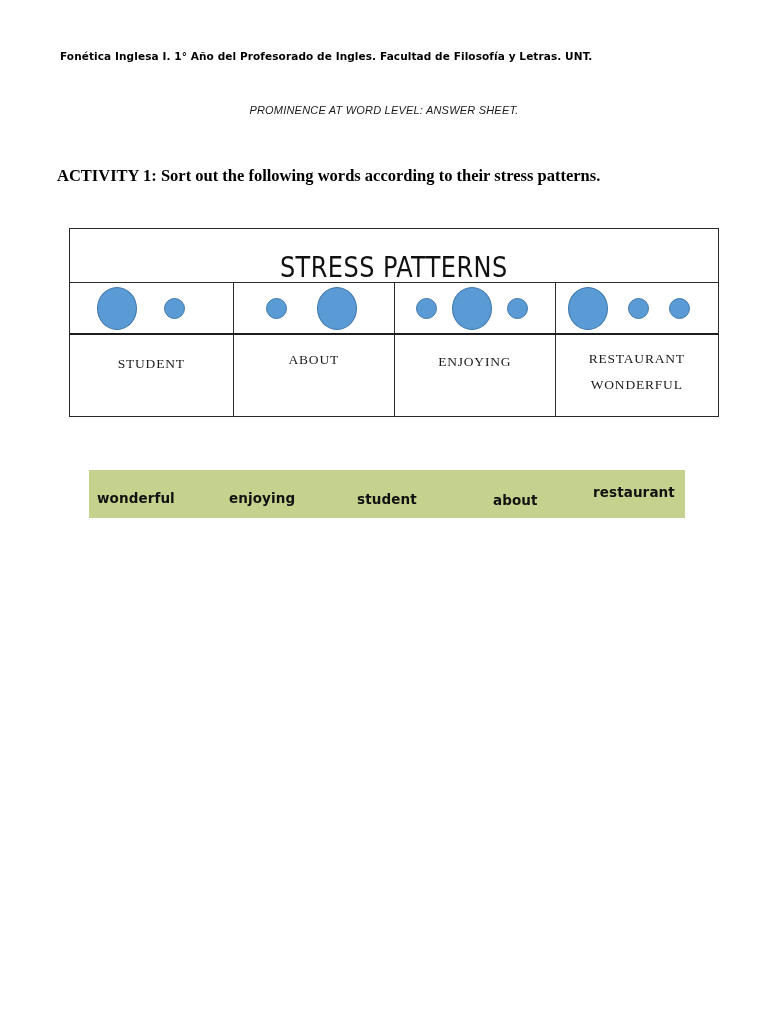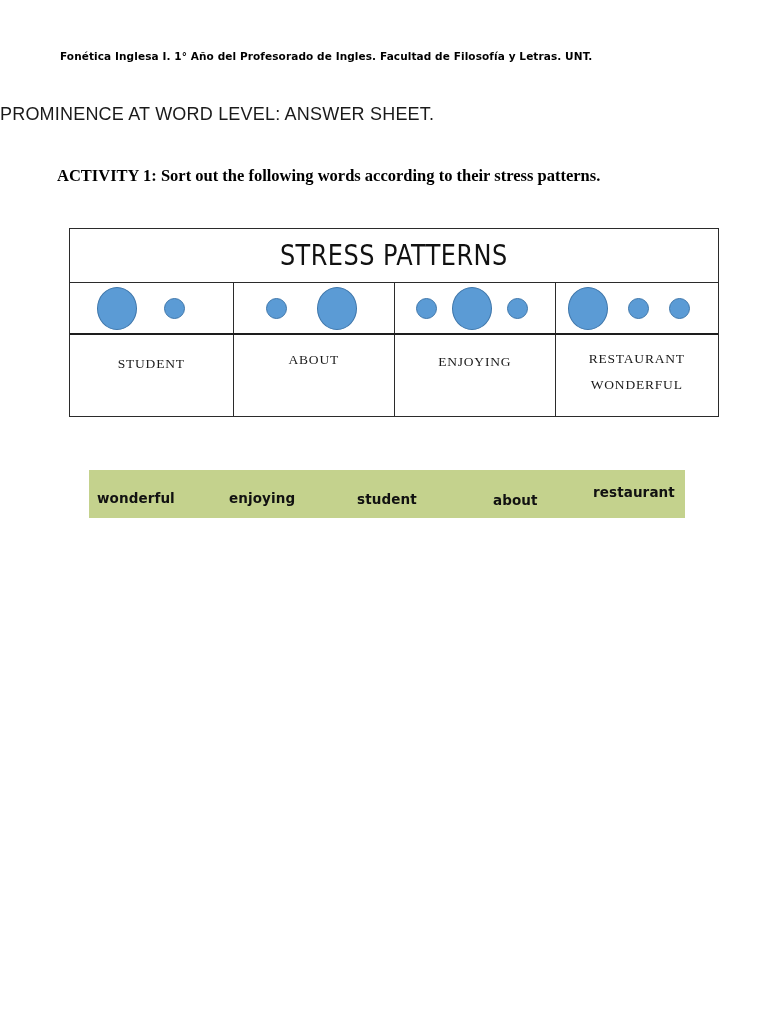--- a/index.html
+++ b/index.html
@@ -34,25 +34,27 @@
     color: #000;
     white-space: nowrap;
   }
 
   
   .doc-title {
     position: absolute;
     left: 0;
     right: 0;
     top: 104px;
+    text-align: center;
     font-family: "Liberation Sans", sans-serif;
-    font-size: 18px;
+    font-size: 11px;
     font-weight: normal;
     letter-spacing: 0.2px;
     color: #1a1a1a;
+    font-style: italic;
   }
 
   
   .activity-line {
     position: absolute;
     left: 57px;
     top: 166px;
     font-family: "Liberation Serif", serif;
     font-size: 16.5px;
     font-weight: bold;
@@ -77,21 +79,21 @@
     box-sizing: border-box;
     border: 1.6px solid #2b2b2b;
     background: #fff;
   }
 
   .table-header {
     height: 54px;
     box-sizing: border-box;
     border-bottom: 1.6px solid #2b2b2b;
     display: flex;
-    align-items: center;
+    align-items: flex-end;
     justify-content: center;
   }
   .table-header-text {
     font-family: "DejaVu Sans Condensed", "Liberation Sans Narrow", "Liberation Sans", sans-serif;
     font-size: 29px;
     font-weight: 500;
     letter-spacing: 0.5px;
     transform: scaleX(0.92);
     color: #111;
     line-height: 1;

